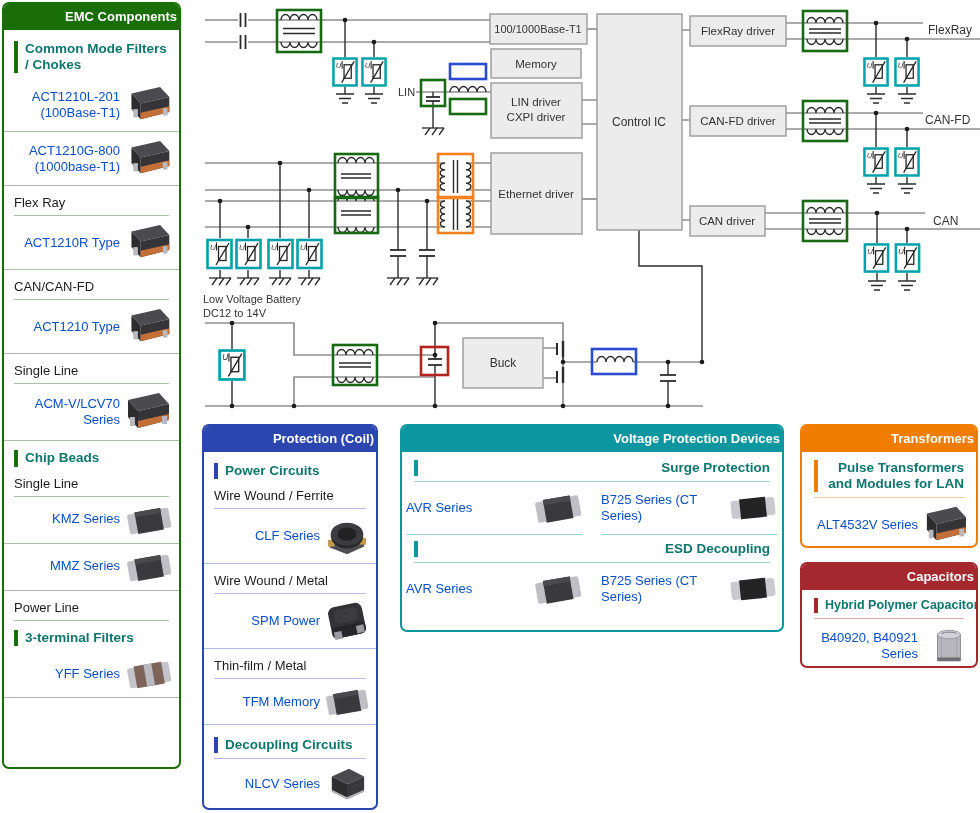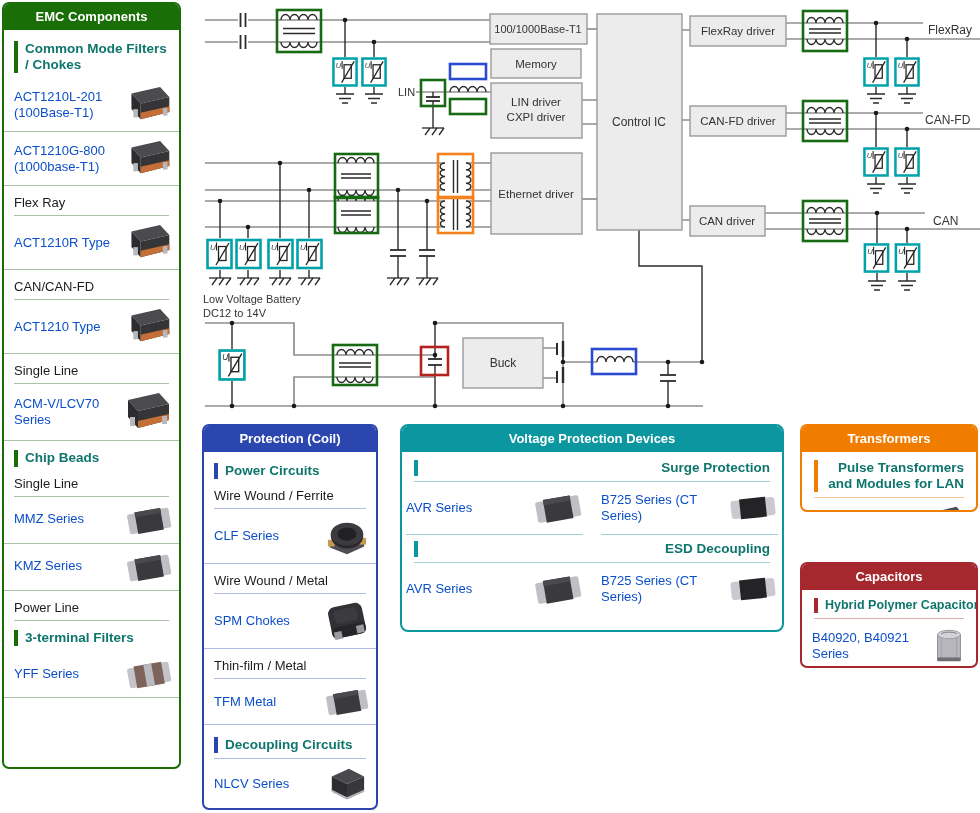--- a/index.html
+++ b/index.html
@@ -1,39 +1,39 @@
 <!DOCTYPE html>
 <html><head>
 <meta charset="utf-8">
 <style>
   html,body{margin:0;padding:0;background:#fff;}
   #stage{position:relative;width:980px;height:813px;background:#fff;
          font-family:"Liberation Sans",sans-serif;overflow:hidden;}
   
   .panel{position:absolute;background:#fff;border-radius:7px;border:2px solid #000;box-sizing:border-box;overflow:hidden;}
-  .phead{color:#fff;font-size:13px;font-weight:bold;text-align:center;padding:5px 2px 6px;}
+  .phead{color:#fff;font-size:13px;font-weight:bold;text-align:right;padding:5px 2px 6px;}
   .panel.green{border-color:#1a6e07;} .panel.green .phead{background:#1a6e07;}
   .panel.blue{border-color:#2b46ae;}  .panel.blue .phead{background:#2b46ae;}
-  .panel.teal{border-color:#0c96a0;border-radius:8px;}  .panel.teal .phead{background:#0c96a0;}
+  .panel.teal{border-color:#0c96a0;}  .panel.teal .phead{background:#0c96a0;}
   .panel.orange{border-color:#f07d00;}.panel.orange .phead{background:#f07d00;}
   .panel.red{border-color:#a5282e;}   .panel.red .phead{background:#a5282e;}
   .pbody{padding:2px 0 4px;}
   .sec{font-size:13.5px;font-weight:bold;color:#0f766e;line-height:1.2;margin:9px 8px 5px 10px;padding-left:7px;border-left:4px solid #000;}
   .panel.green .sec{border-left-color:#1a6e07;}
   .panel.blue .sec{border-left-color:#2b46ae;}
   .panel.teal .sec{border-left-color:#0c96a0;}
   .panel.orange .sec{border-left-color:#f07d00;}
   .panel.red .sec{border-left-color:#a5282e;}
   .cat{font-size:13px;color:#1c1c1c;margin:7px 10px 0;padding:2px 0 5px;}
   .panel.green .cat,.panel.green .prod{border-bottom:1px solid #a9c4a4;}
   .panel.blue  .cat,.panel.blue  .prod{border-bottom:1px solid #b3bce2;}
   .panel.teal  .vcell,.panel.teal .sec2{border-bottom:1px solid #9ed2d4;}
   .panel.orange .sec2{border-bottom:1px solid #f6c79c;}
   .panel.red .sec2{border-bottom:1px solid #ddadad;}
-  .prod{display:flex;align-items:center;justify-content:space-between;padding:6px 6px 6px 10px;margin:0 0 0 0;}
+  .prod{display:flex;align-items:center;justify-content:space-between;padding:6px 6px 6px 10px;margin:0 0 0 0;text-align:right;}
   .prod.last{border-bottom:none;}
   .plink{color:#0b4fc8;font-size:13px;line-height:1.25;text-decoration:none;cursor:pointer;display:block;width:106px;}
   .thumb{flex:0 0 auto;display:block;line-height:0;}
   
   .vgrid{display:grid;grid-template-columns:1fr 1fr;column-gap:18px;padding:0 4px;}
   .vcell{display:flex;align-items:center;justify-content:space-between;padding:8px 0;}
   .vcell .plink{width:96px;}
   .vgrid.lastrow .vcell{border-bottom:none;}
   .sec2{margin:8px 12px 0;padding-bottom:6px;text-align:right;}
   .sec2 .sec{margin:0;}
@@ -146,27 +146,27 @@
     <div class="cat">Single Line</div>
     <div class="prod">
       <a class="plink">ACM-V/LCV70 Series</a>
       <span class="thumb"><svg width="52" height="44">
               <use href="#th-choke"></use>
             </svg></span>
     </div>
     <div class="sec">Chip Beads</div>
     <div class="cat">Single Line</div>
     <div class="prod">
-      <a class="plink">MMZ Series</a>
+      <a class="plink">KMZ Series</a>
       <span class="thumb"><svg width="48" height="34">
               <use href="#th-chip"></use>
             </svg></span>
     </div>
     <div class="prod">
-      <a class="plink">KMZ Series</a>
+      <a class="plink">MMZ Series</a>
       <span class="thumb"><svg width="48" height="34">
               <use href="#th-chip"></use>
             </svg></span>
     </div>
     <div class="cat">Power Line</div>
     <div class="sec">3-terminal Filters</div>
     <div class="prod last">
       <a class="plink">YFF Series</a>
       <span class="thumb"><svg width="48" height="34">
               <use href="#th-yff"></use>
@@ -452,28 +452,28 @@
     <div class="sec">Power Circuits</div>
     <div class="cat">Wire Wound / Ferrite</div>
     <div class="prod">
       <a class="plink">CLF Series</a>
       <span class="thumb"><svg width="46" height="42">
               <use href="#th-clf"></use>
             </svg></span>
     </div>
     <div class="cat">Wire Wound / Metal</div>
     <div class="prod">
-      <a class="plink">SPM Chokes</a>
+      <a class="plink">SPM Power</a>
       <span class="thumb"><svg width="46" height="42">
               <use href="#th-spm"></use>
             </svg></span>
     </div>
     <div class="cat">Thin-film / Metal</div>
     <div class="prod">
-      <a class="plink">TFM Metal</a>
+      <a class="plink">TFM Memory</a>
       <span class="thumb"><svg width="46" height="33">
               <use href="#th-chip"></use>
             </svg></span>
     </div>
     <div class="sec" style="margin-top:12px;">Decoupling Circuits</div>
     <div class="cat" style="padding:0;margin-top:2px;"></div>
     <div class="prod last">
       <a class="plink">NLCV Series</a>
       <span class="thumb"><svg width="46" height="38">
               <use href="#th-nlcv"></use>
@@ -515,21 +515,21 @@
       <div class="vcell">
         <a class="plink">B725 Series (CT Series)</a>
         <span class="thumb"><svg width="50" height="30">
                 <use href="#th-melf"></use>
               </svg></span>
       </div>
     </div>
   </div>
 </div>
 
-<div class="panel orange" style="left:800px;top:424px;width:178px;height:88px;">
+<div class="panel orange" style="left:800px;top:424px;width:178px;height:124px;">
   <div class="phead">Transformers</div>
   <div class="pbody">
     <div class="secwrap sec2">
       <div class="sec">Pulse Transformers and Modules for LAN</div>
     </div>
     <div class="prod last">
       <a class="plink">ALT4532V Series</a>
       <span class="thumb"><svg width="50" height="42">
               <use href="#th-choke"></use>
             </svg></span>

